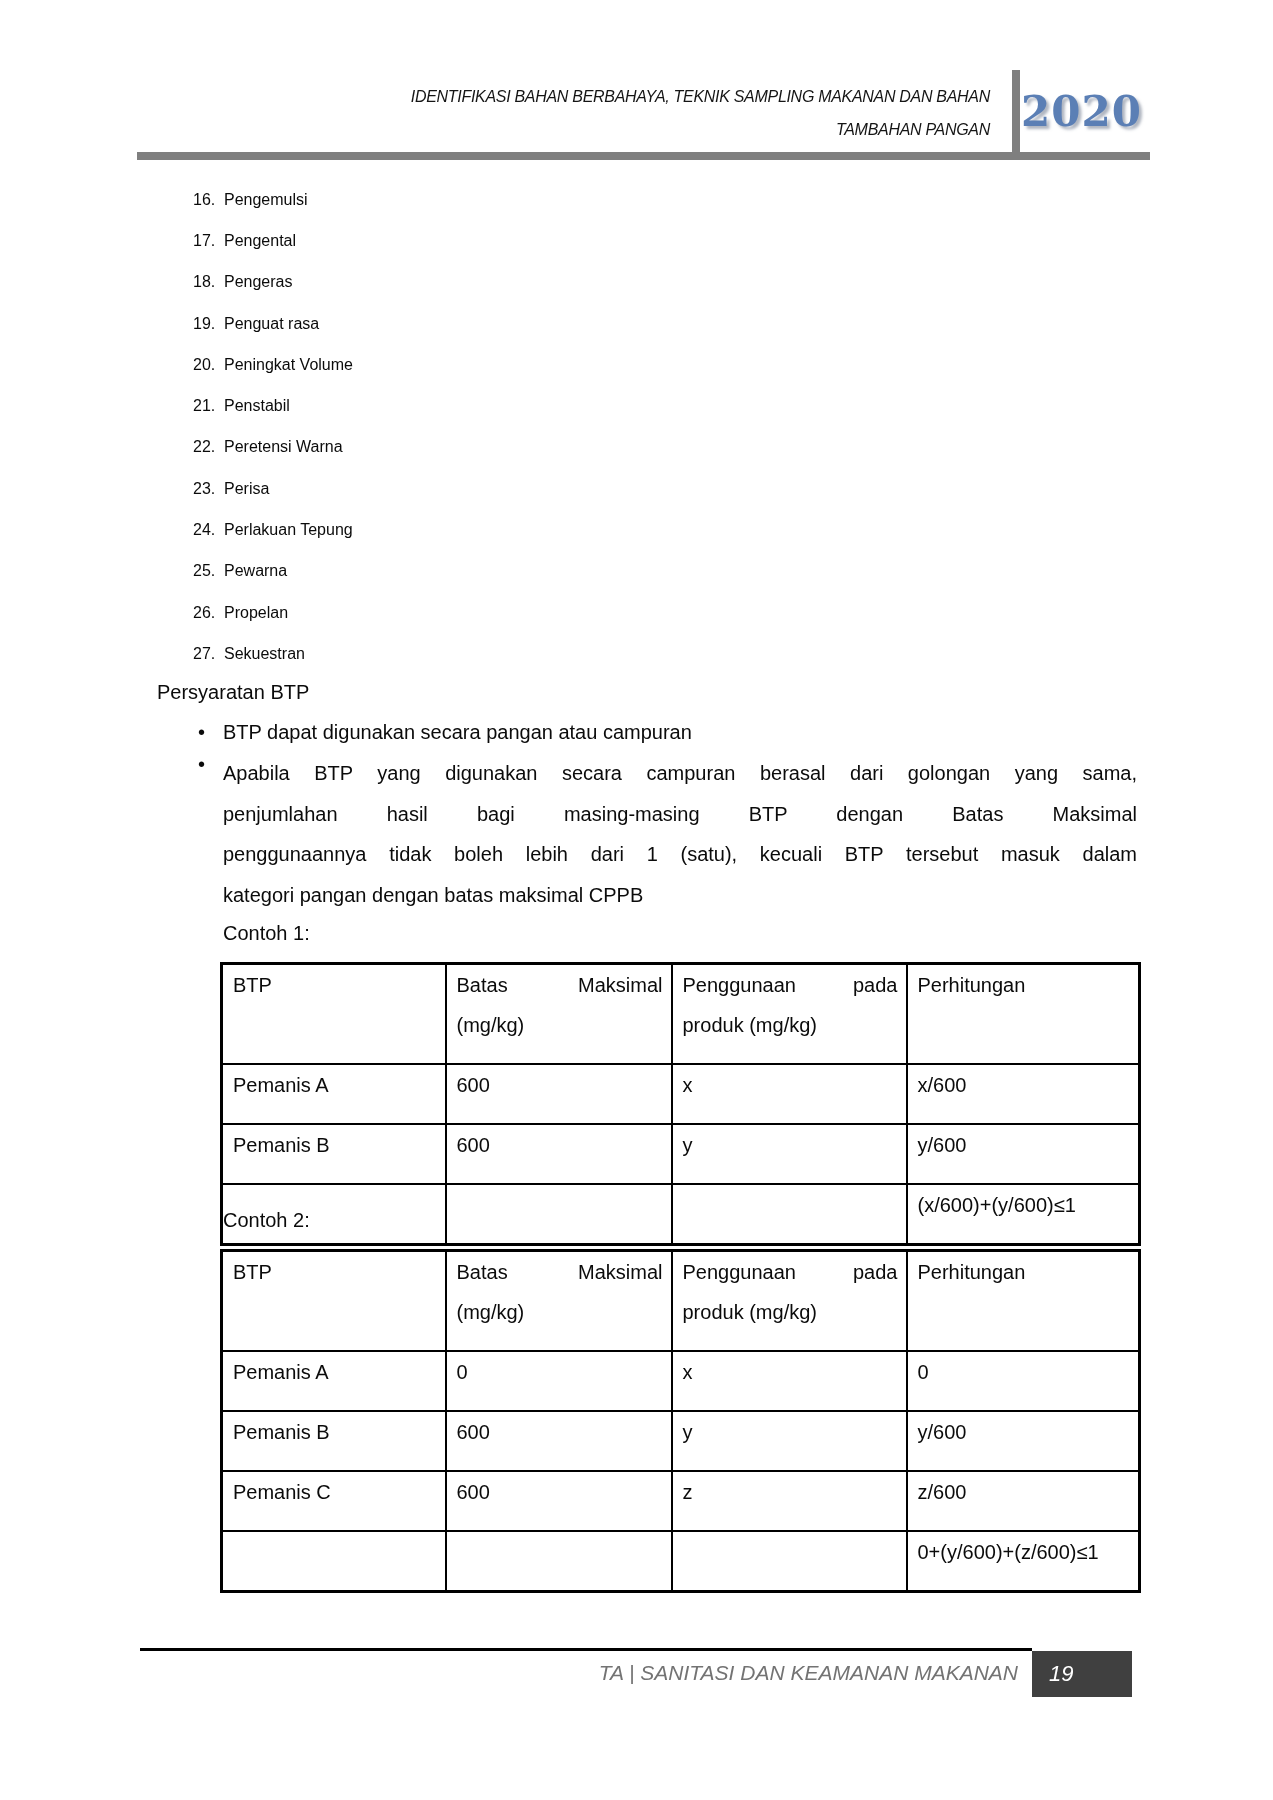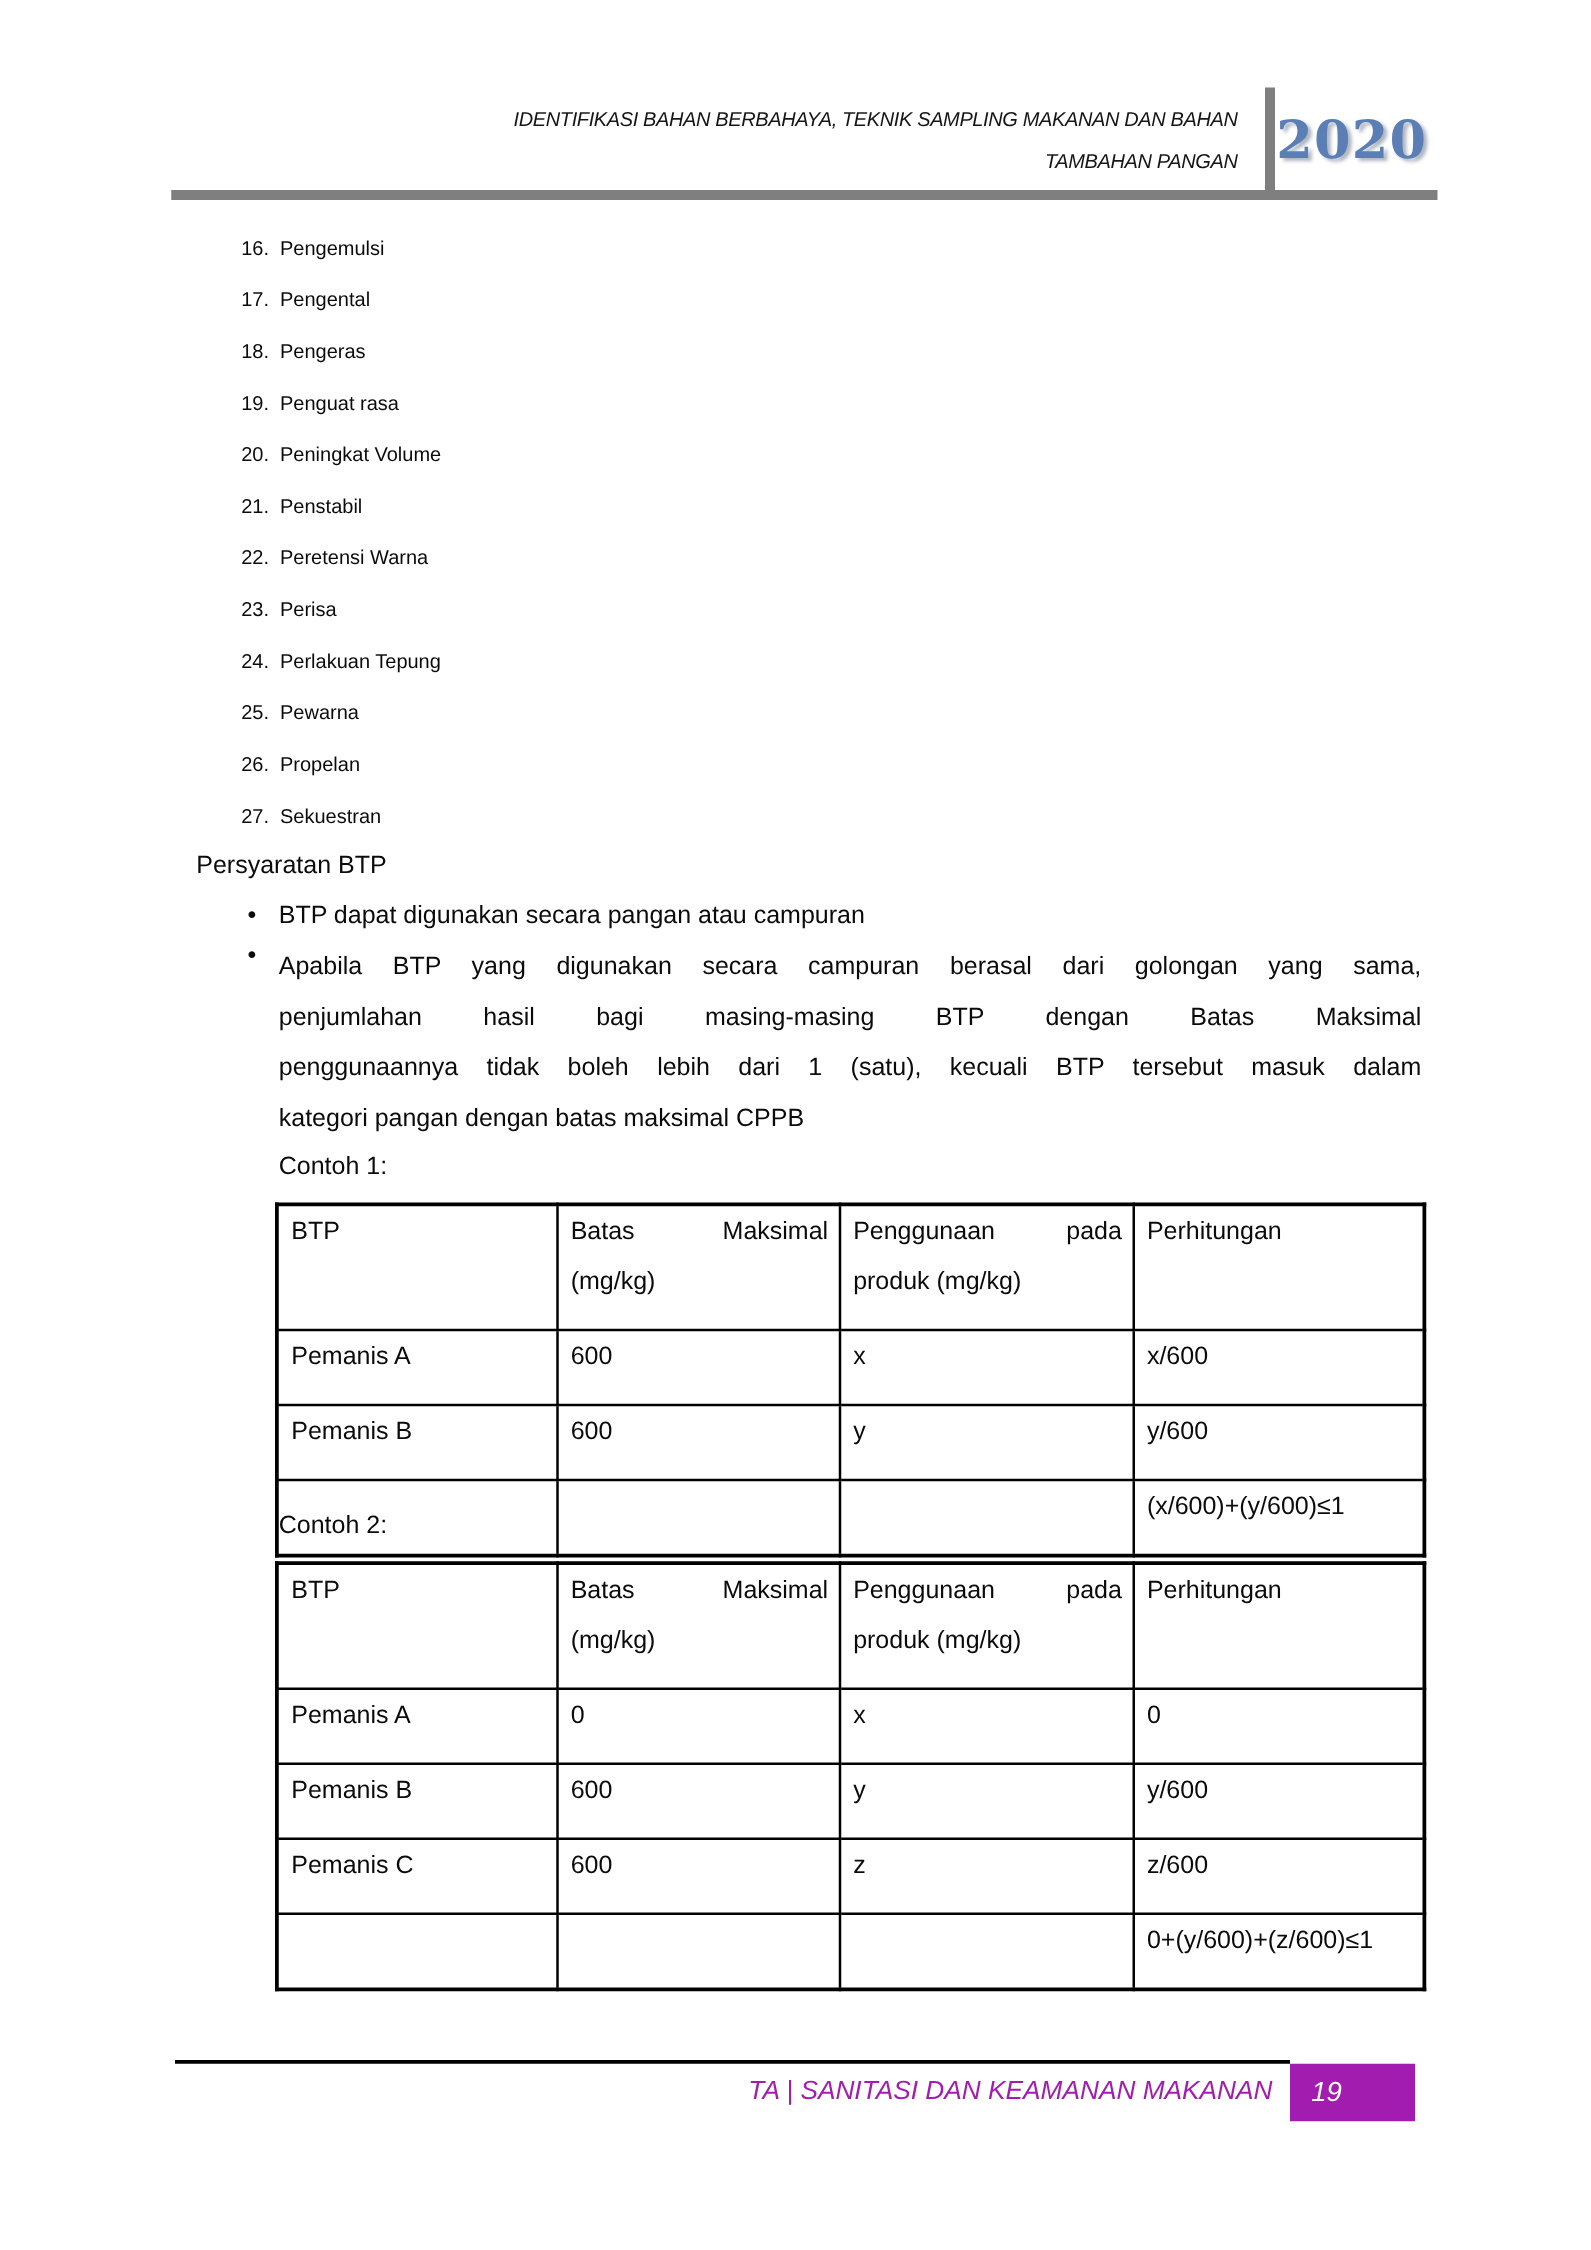--- a/index.html
+++ b/index.html
@@ -105,27 +105,27 @@
   .h-line2 { line-height:40px; }
 
   
   .footer-line {
     position:absolute; left:140px; top:1648px;
     width:892px; height:3px; background:#000;
   }
   .footer-text {
     position:absolute; right:255px; top:1661px;
     font-style:italic; font-size:21px; line-height:24px;
-    color:#a21caf;
+    color:#737373;
     white-space:nowrap;
   }
   .footer-box {
     position:absolute; left:1032px; top:1651px;
     width:100px; height:46px;
-    background:#a21caf;
+    background:#404040;
     color:#ffffff;
     font-style:italic;
     font-size:22px;
     line-height:46px;
     padding-left:17px;
     box-sizing:border-box;
   }
 </style>
 </head>
 <body>

